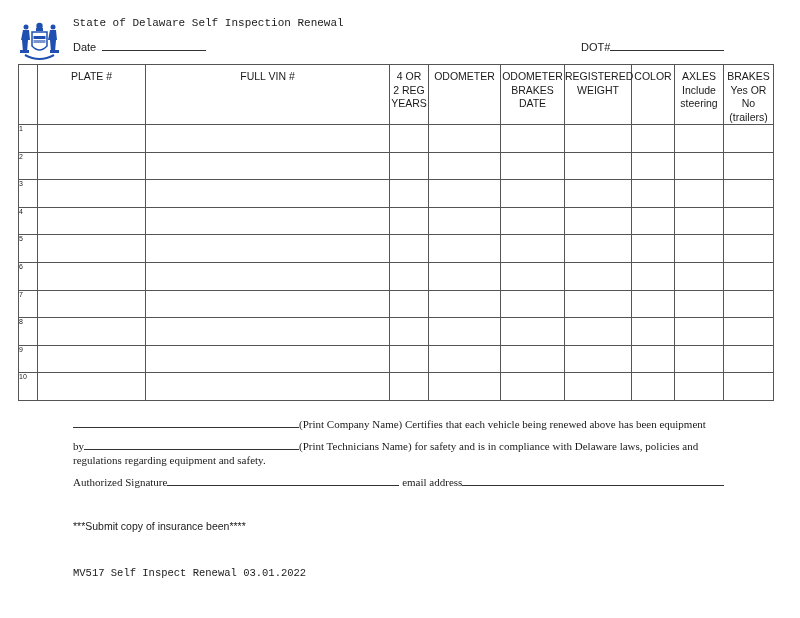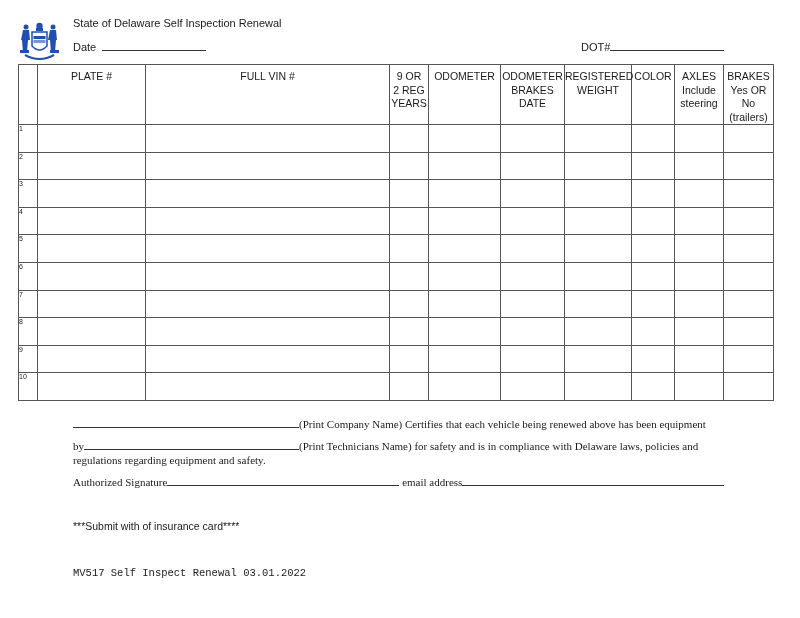--- a/index.html
+++ b/index.html
@@ -1,21 +1,21 @@
 <!DOCTYPE html>
 <html><head>
 <meta charset="utf-8">
 <style>
   html, body { margin:0; padding:0; background:#fff; }
   body { width:800px; height:618px; position:relative; overflow:hidden; color:#1a1a1a; }
   .sans { font-family: "Liberation Sans", "DejaVu Sans", sans-serif; }
   .serif { font-family: "Liberation Serif", "DejaVu Serif", serif; }
   .abs { position:absolute; white-space:nowrap; }
   #seal { position:absolute; left:17px; top:17px; width:45px; height:45px; }
-  #title { left:73px; top:17px; font-size:11px; }
+  #title { left:73px; top:17px; font-size:11px;font-family:Liberation Mono, monospace; }
   #date-line { left:73px; top:41px; font-size:11px; }
   #dot-line { left:581px; top:41px; font-size:11px; }
   .ul { display:inline-block; border-bottom:1px solid #333; vertical-align:baseline; height:9px; }
   table.grid { position:absolute; left:18px; top:64px; border-collapse:collapse; table-layout:fixed; width:755px; }
   table.grid th, table.grid td { border:1px solid #555; padding:0; }
   table.grid th { font-weight:normal; font-size:10.5px; line-height:13.5px; vertical-align:top; text-align:center; height:53px; padding-top:5px; }
   table.grid td { height:26.6px; vertical-align:top; }
   td.num { font-size:7px; padding:2px 0 0 4px; }
   .cert { font-size:11px; }
   #cert1 { left:73px; top:418px; }
@@ -72,21 +72,21 @@
   <thead>
     <tr>
       <th></th>
       <th>
           <div>PLATE #</div>
         </th>
       <th>
           <div>FULL VIN #</div>
         </th>
       <th>
-        <div>9 OR</div>
+        <div>4 OR</div>
         <div>2 REG</div>
         <div>YEARS</div>
       </th>
       <th>
           <div>ODOMETER</div>
         </th>
       <th>
         <div>ODOMETER</div>
         <div>BRAKES</div>
         <div>DATE</div>
@@ -243,15 +243,15 @@
   <span>by</span><span class="ul" style="width:215px;"></span><span>(Print Technicians Name) for safety and is in compliance with Delaware laws, policies and</span>
 </div>
 
 <div class="abs serif cert" id="cert3">regulations regarding equipment and safety.</div>
 
 <div class="abs serif cert" id="sig-line">
   <span>Authorized Signature</span><span class="ul" style="width:232px;"></span>
   <span>email address</span><span class="ul" style="width:262px;"></span>
 </div>
 
-<div class="abs sans" id="insurance">***Submit with of insurance card****</div>
+<div class="abs sans" id="insurance">***Submit copy of insurance been****</div>
 
 <div class="abs sans" id="footer">MV517 Self Inspect Renewal 03.01.2022</div>
 
 </body></html>

